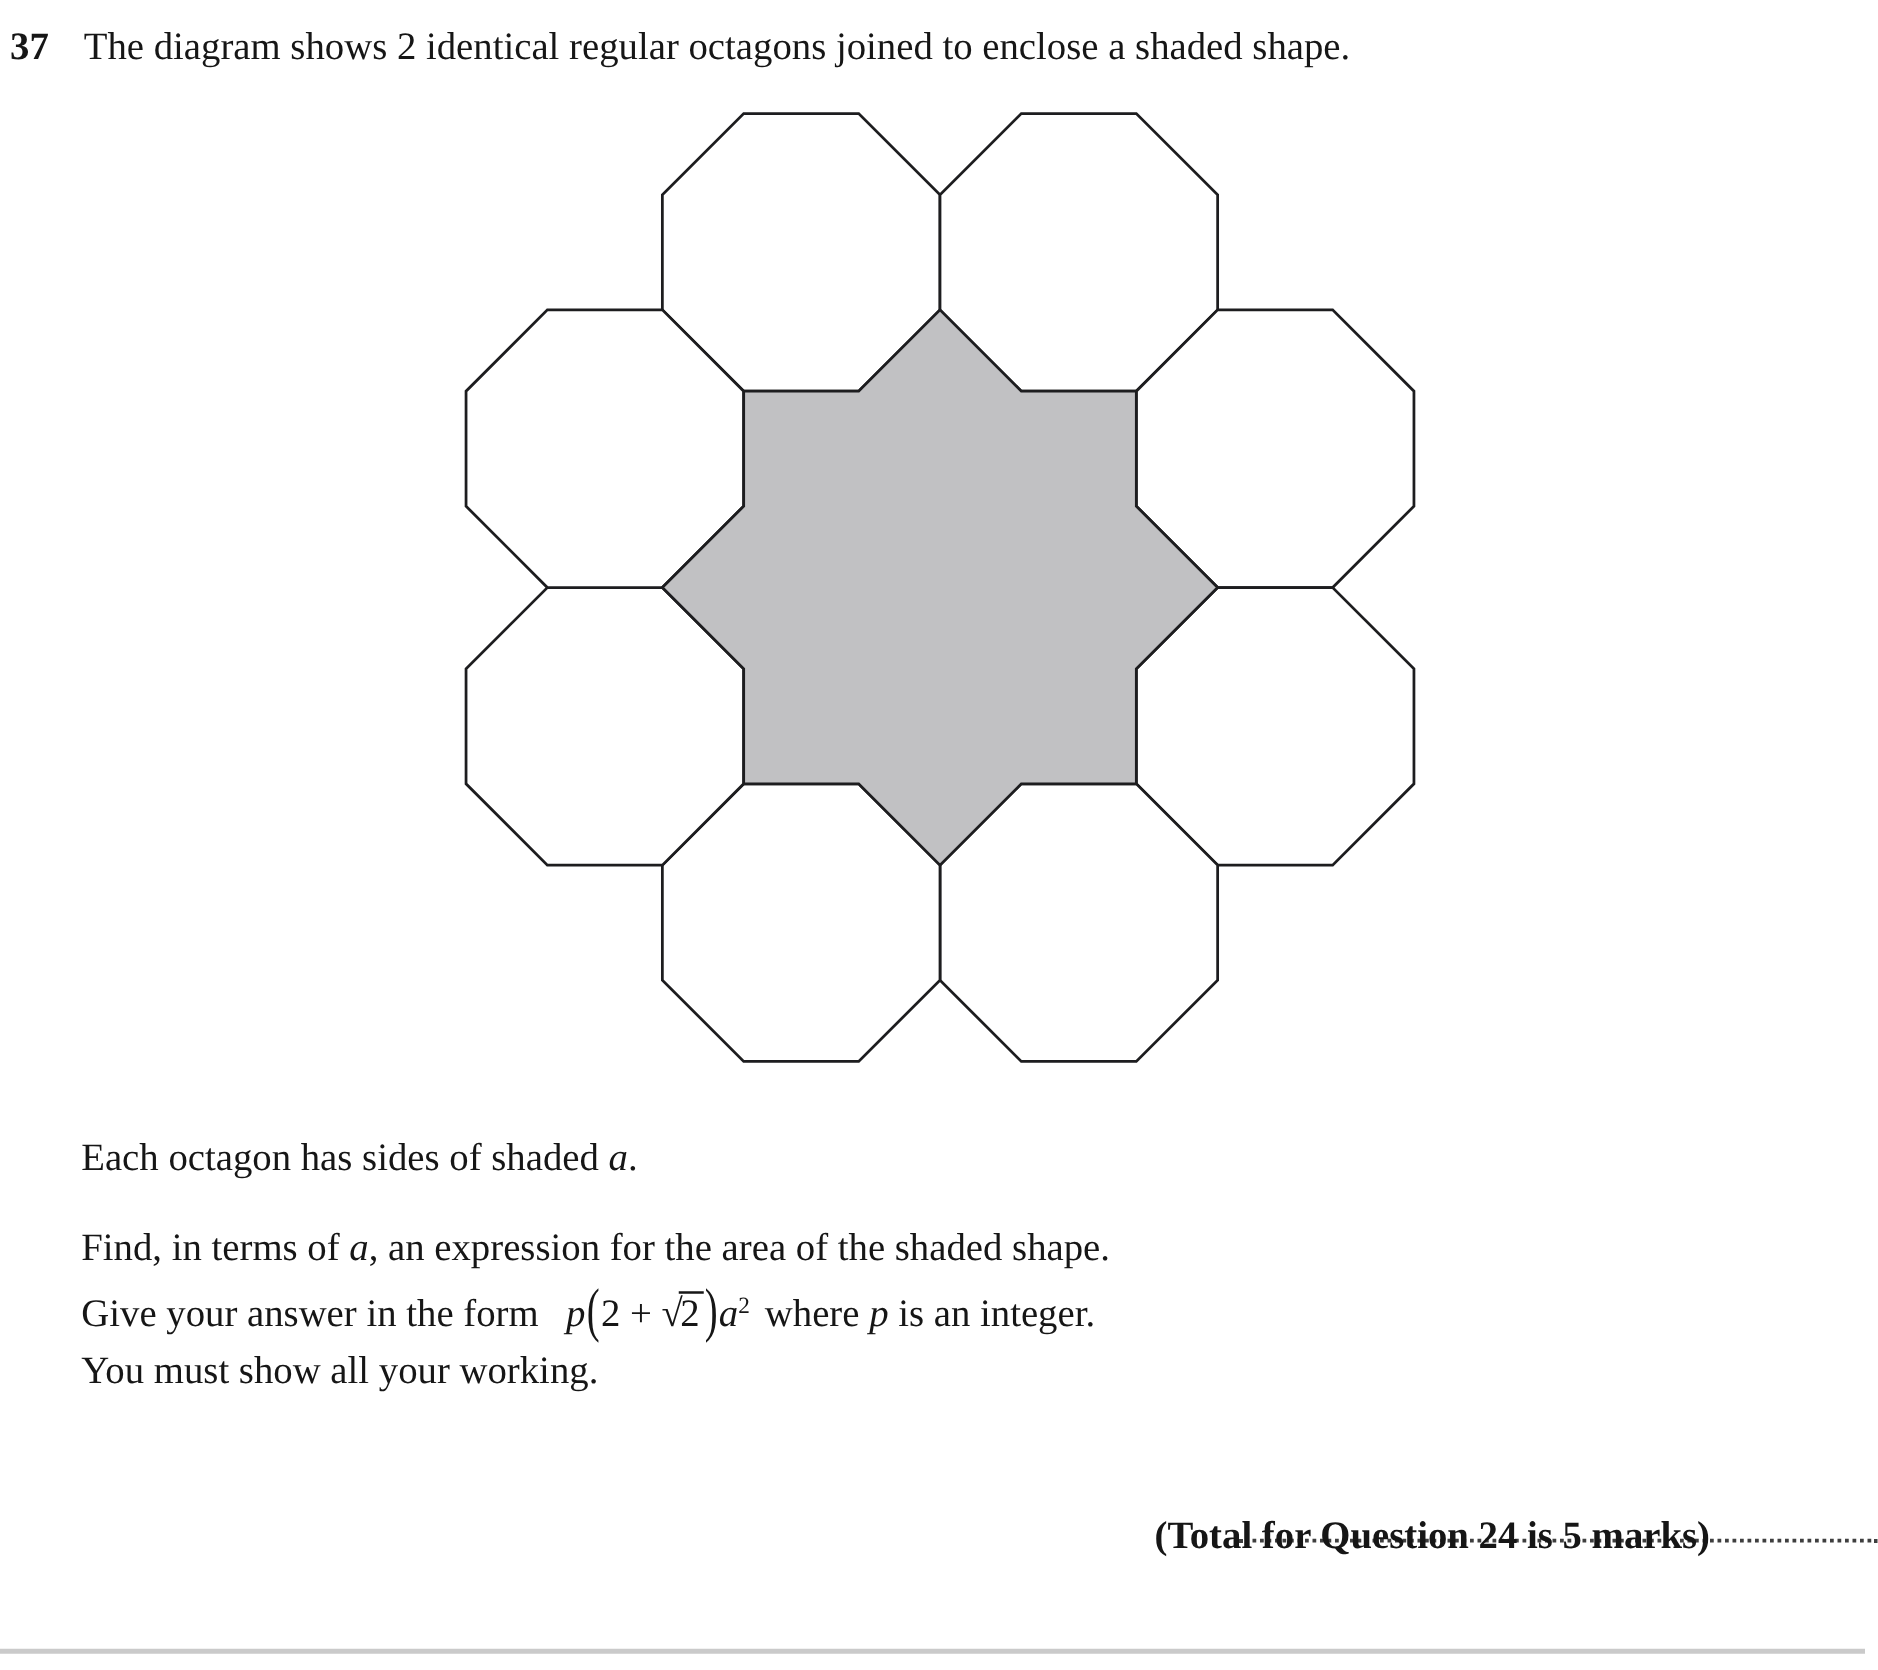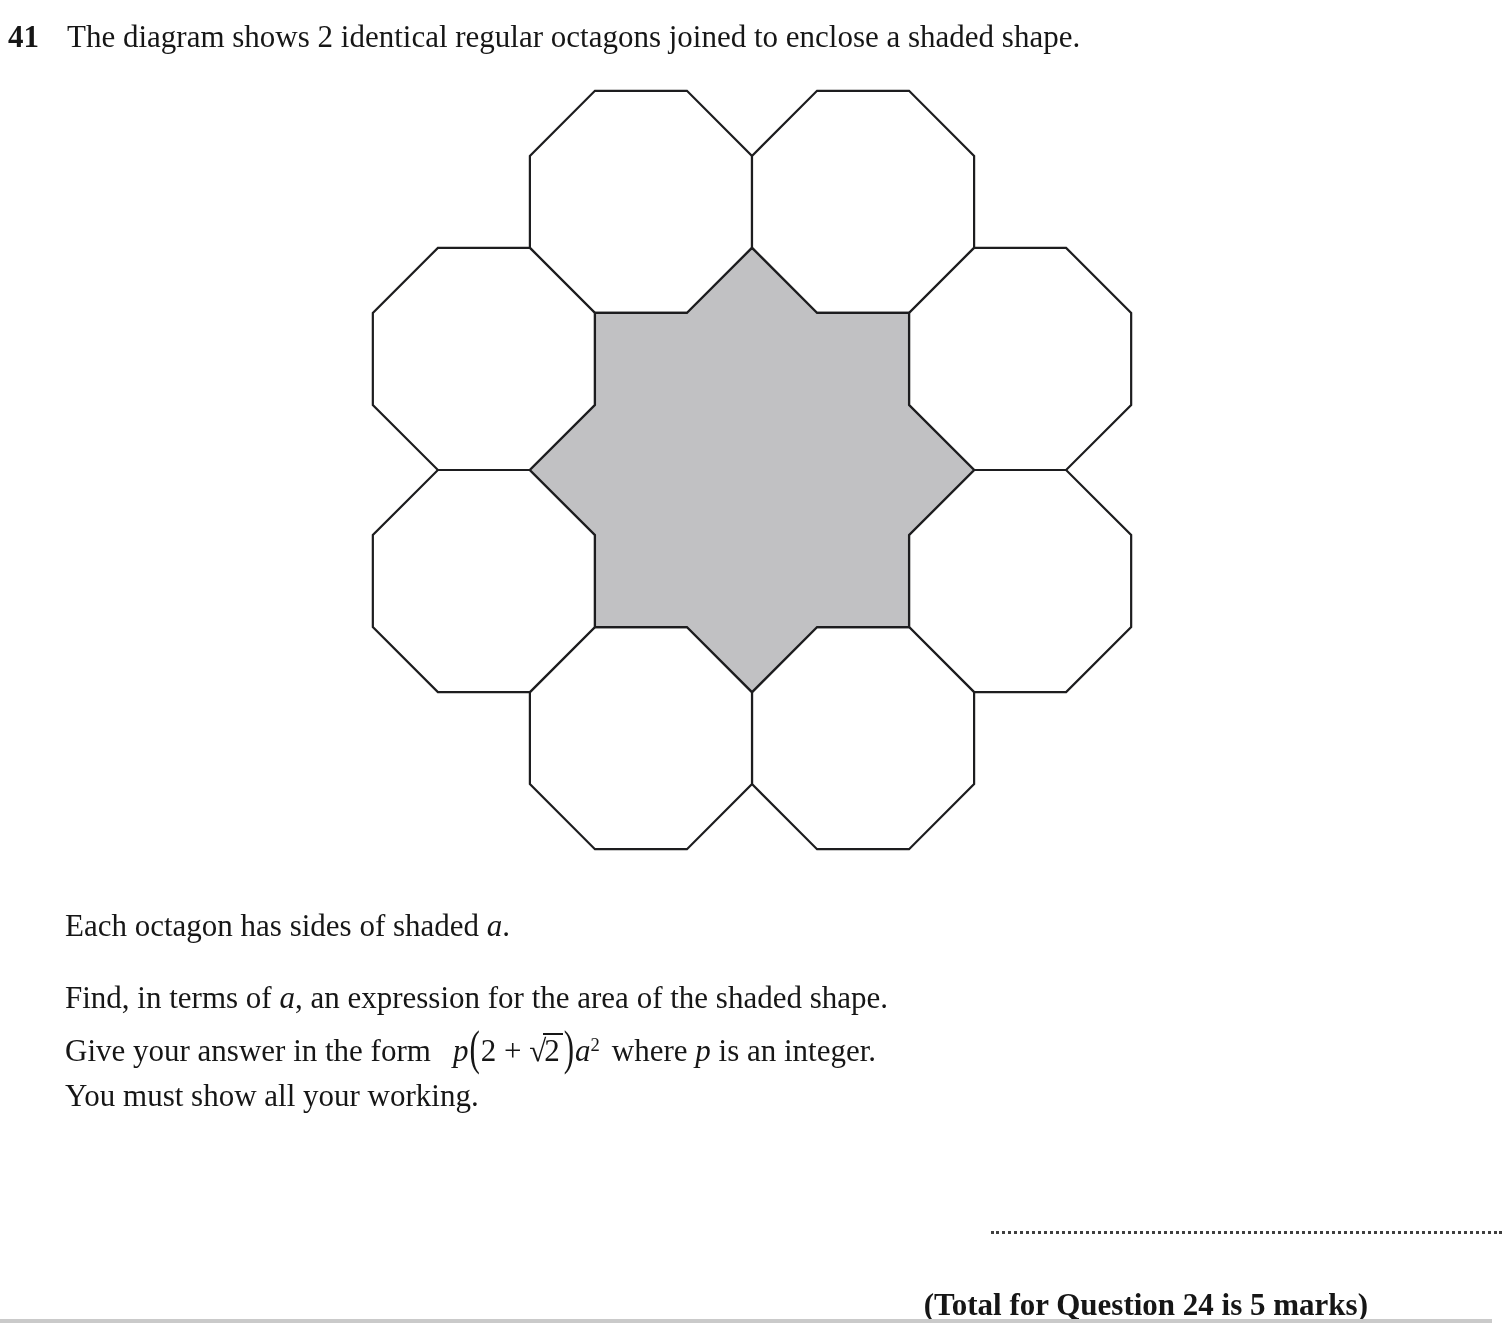--- a/index.html
+++ b/index.html
@@ -49,27 +49,27 @@
     <polygon points="817.05,90.84 909.05,90.84 974.11,155.89 974.11,247.89 909.05,312.95 817.05,312.95 752.00,247.89 752.00,155.89" fill="#ffffff" stroke="#1d1d1f" stroke-width="2.2" stroke-linejoin="miter"></polygon>
     <polygon points="974.11,247.89 1066.11,247.89 1131.16,312.95 1131.16,404.95 1066.11,470.00 974.11,470.00 909.05,404.95 909.05,312.95" fill="#ffffff" stroke="#1d1d1f" stroke-width="2.2" stroke-linejoin="miter"></polygon>
     <polygon points="974.11,470.00 1066.11,470.00 1131.16,535.05 1131.16,627.05 1066.11,692.11 974.11,692.11 909.05,627.05 909.05,535.05" fill="#ffffff" stroke="#1d1d1f" stroke-width="2.2" stroke-linejoin="miter"></polygon>
     <polygon points="817.05,627.05 909.05,627.05 974.11,692.11 974.11,784.11 909.05,849.16 817.05,849.16 752.00,784.11 752.00,692.11" fill="#ffffff" stroke="#1d1d1f" stroke-width="2.2" stroke-linejoin="miter"></polygon>
     <polygon points="594.95,627.05 686.95,627.05 752.00,692.11 752.00,784.11 686.95,849.16 594.95,849.16 529.89,784.11 529.89,692.11" fill="#ffffff" stroke="#1d1d1f" stroke-width="2.2" stroke-linejoin="miter"></polygon>
     <polygon points="437.89,470.00 529.89,470.00 594.95,535.05 594.95,627.05 529.89,692.11 437.89,692.11 372.84,627.05 372.84,535.05" fill="#ffffff" stroke="#1d1d1f" stroke-width="2.2" stroke-linejoin="miter"></polygon>
     <polygon points="437.89,247.89 529.89,247.89 594.95,312.95 594.95,404.95 529.89,470.00 437.89,470.00 372.84,404.95 372.84,312.95" fill="#ffffff" stroke="#1d1d1f" stroke-width="2.2" stroke-linejoin="miter"></polygon>
     <polygon points="752.00,247.89 817.05,312.95 909.05,312.95 909.05,404.95 974.11,470.00 909.05,535.05 909.05,627.05 817.05,627.05 752.00,692.11 686.95,627.05 594.95,627.05 594.95,535.05 529.89,470.00 594.95,404.95 594.95,312.95 686.95,312.95" fill="#c1c1c3" stroke="#1d1d1f" stroke-width="2.2" stroke-linejoin="miter"></polygon>
   </svg>
 
-<div class="abs stmt" style="left:8px; top:18px;"><span class="qnum">41</span><span class="numgap"></span><span>The diagram shows 2 identical regular octagons joined to enclose a shaded shape.</span></div>
+<div class="abs stmt" style="left:8px; top:18px;"><span class="qnum">37</span><span class="numgap"></span><span>The diagram shows 2 identical regular octagons joined to enclose a shaded shape.</span></div>
 
 <p class="abs stmt" style="left:65px; top:907px;"><span>Each octagon has sides of shaded </span><i class="v">a</i><span>.</span></p>
 
 <p class="abs stmt" style="left:65px; top:979px;text-align:center;"><span>Find, in terms of </span><i class="v">a</i><span>, an expression for the area of the shaded shape.</span></p>
 
 <p class="abs stmt" style="left:65px; top:1032px;"><span>Give your answer in the form</span><span class="gap-lg"></span><i class="v">p</i><span class="tallparen">(</span><span>2 + </span><span class="radsign">√</span><span class="radicand">2</span><span class="tallparen">)</span><i class="v">a</i><sup class="exp">2</sup><span class="gap-sm"></span><span>where </span><i class="v">p</i><span> is an integer.</span></p>
 
 <p class="abs stmt" style="left:65px; top:1077px;">You must show all your working.</p>
 
 <div class="abs dotline" style="left:991px; top:1231px; width:511px;"></div>
 
-<p class="abs total" style="right:134px; top:1287px;margin-left:25px;">(Total for Question 24 is 5 marks)</p>
+<p class="abs total" style="right:134px; top:1210px;margin-left:25px;">(Total for Question 24 is 5 marks)</p>
 
 <div class="abs bottomrule" style="left:0; top:1319px; width:1492px; height:4px;"></div>
 
 </body></html>

